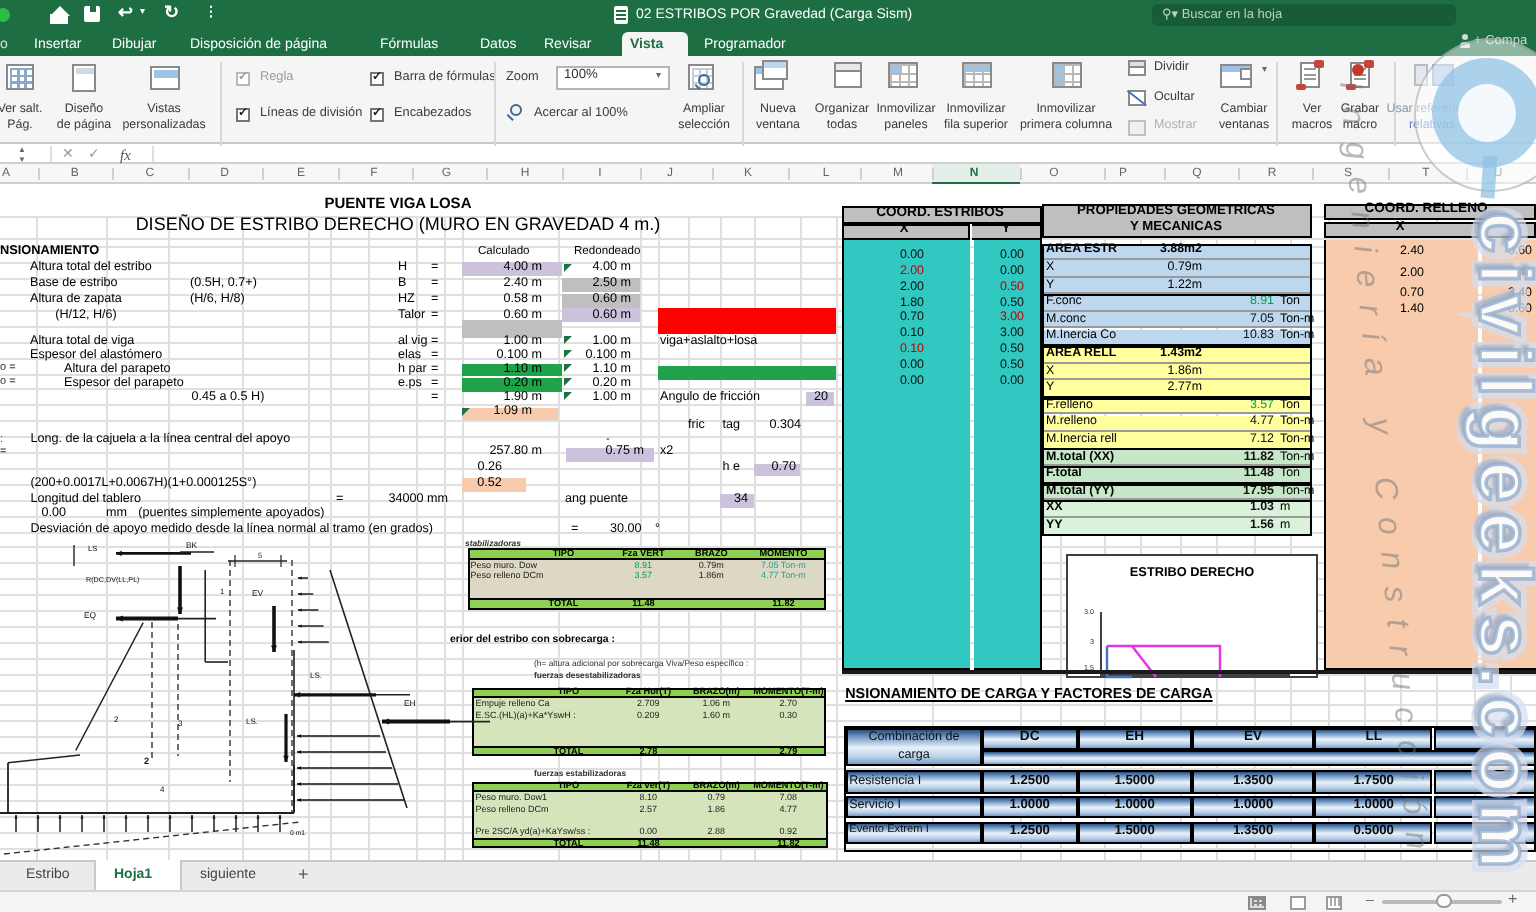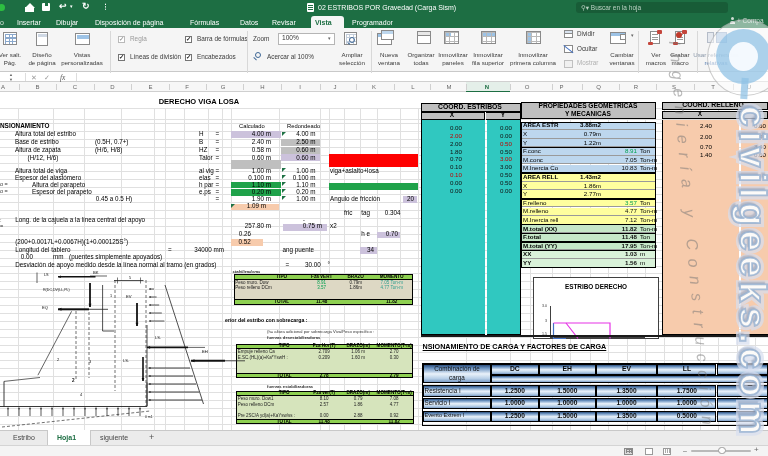--- a/index.html
+++ b/index.html
@@ -264,21 +264,22 @@
       <div class="a" style="left:590.0px;top:15.5px;width:1.0px;height:322.5px;background:#e0e0e0;"></div>
       <div class="a" style="left:608.0px;top:15.5px;width:1.0px;height:322.5px;background:#e0e0e0;"></div>
       <div class="a" style="left:627.0px;top:15.5px;width:1.0px;height:322.5px;background:#e0e0e0;"></div>
       <div class="a" style="left:645.0px;top:15.5px;width:1.0px;height:322.5px;background:#e0e0e0;"></div>
       <div class="a" style="left:664.0px;top:15.5px;width:1.0px;height:322.5px;background:#e0e0e0;"></div>
       <div class="a" style="left:682.0px;top:15.5px;width:1.0px;height:322.5px;background:#e0e0e0;"></div>
       <div class="a" style="left:700.0px;top:15.5px;width:1.0px;height:322.5px;background:#e0e0e0;"></div>
       <div class="a" style="left:718.0px;top:15.5px;width:1.0px;height:322.5px;background:#e0e0e0;"></div>
       <div class="a" style="left:737.0px;top:15.5px;width:1.0px;height:322.5px;background:#e0e0e0;"></div>
       <div class="a" style="left:755.0px;top:15.5px;width:1.0px;height:322.5px;background:#e0e0e0;"></div>
-<div class="t" style="font-size:7.5px;color:#000;top:5.9px;font-weight:bold;left:119.0px;width:160px;text-align:center;">DERECHO VIGA LOSA</div>
+<div class="t" style="font-size:7.5px;color:#000;top:5.9px;font-weight:bold;left:119.0px;width:160px;text-align:center;">PUENTE VIGA LOSA</div>
+      <div class="t" style="font-size:9.0px;color:#000;top:15.6px;left:34.0px;width:330px;text-align:center;">DISEÑO DE ESTRIBO DERECHO (MURO EN GRAVEDAD 4 m.)</div>
       <div class="t" style="font-size:6.4px;color:#000;top:31.3px;font-weight:bold;left:0.0px;">NSIONAMIENTO</div>
       <div class="t" style="font-size:5.8px;color:#000;top:31.6px;left:239.0px;">Calculado</div>
       <div class="t" style="font-size:5.8px;color:#000;top:31.6px;left:287.0px;">Redondeado</div>
       <div class="t" style="font-size:6.3px;color:#000;top:39.0px;left:15.0px;">Altura total del estribo</div>
       <div class="t" style="font-size:6.3px;color:#000;top:39.0px;left:199.0px;">H</div>
       <div class="t" style="font-size:6.3px;color:#000;top:39.0px;left:215.5px;">=</div>
       <div class="t" style="font-size:6.3px;color:#000;top:46.9px;left:15.0px;">Base de  estribo</div>
       <div class="t" style="font-size:6.3px;color:#000;top:46.9px;left:95.0px;">(0.5H, 0.7+)</div>
       <div class="t" style="font-size:6.3px;color:#000;top:46.9px;left:199.0px;">B</div>
       <div class="t" style="font-size:6.3px;color:#000;top:46.9px;left:215.5px;">=</div>

